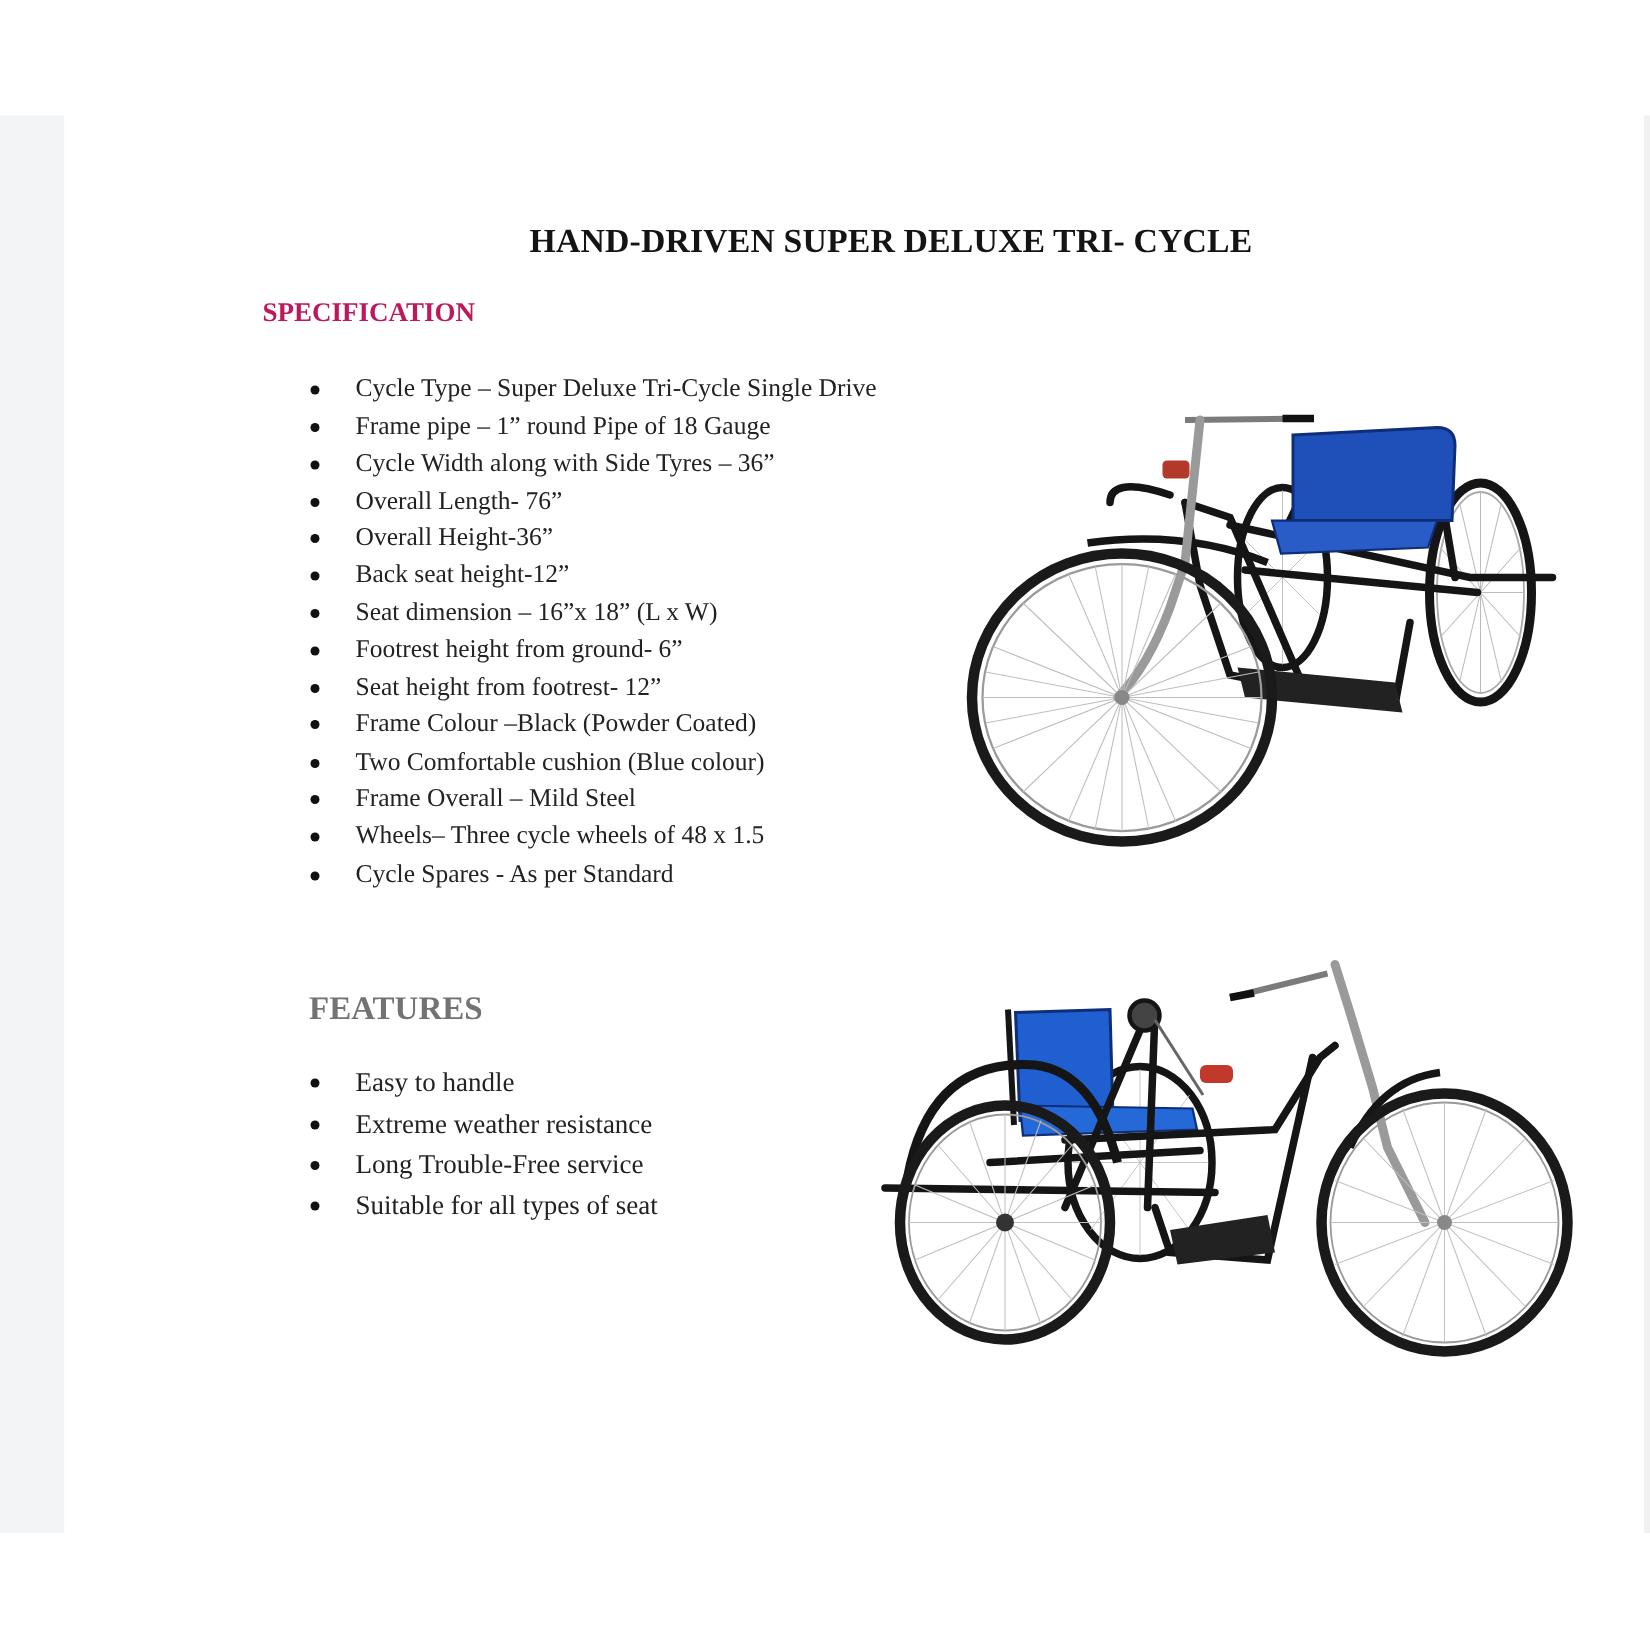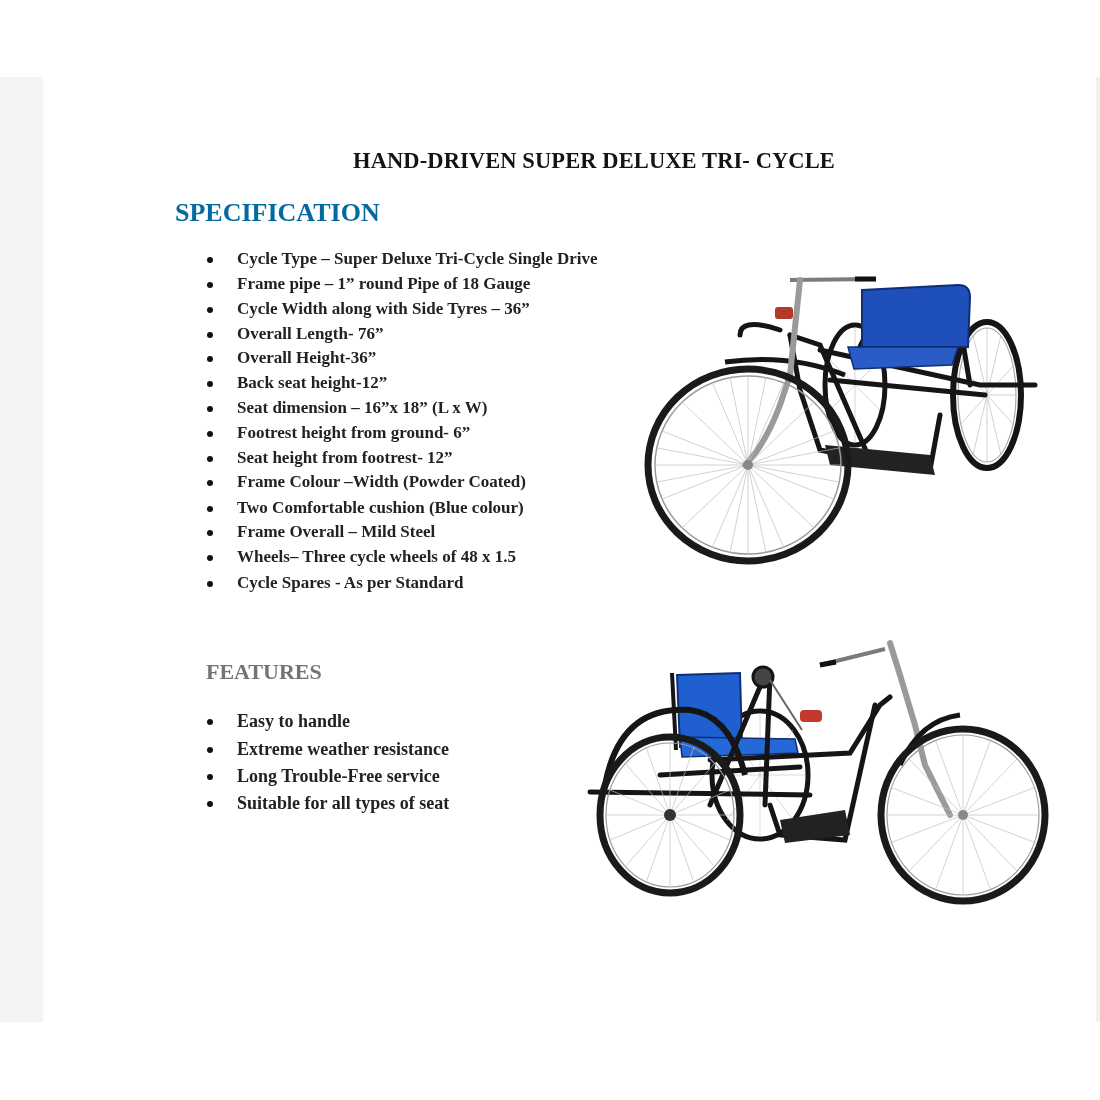--- a/index.html
+++ b/index.html
@@ -21,35 +21,35 @@
     position: absolute; left: 43px; top: 77px; width: 1053px; height: 945px;
     background: #ffffff;
   }
   .title {
     position: absolute; left: 0; width: 1188px; top: 148px;
     text-align: center; font-weight: bold; font-size: 22.5px; letter-spacing: 0.1px;
     color: #141414; white-space: nowrap;
   }
   .h-spec {
     position: absolute; left: 175px; top: 198px;
-    font-weight: bold; font-size: 26px; color: #0369a1;
+    font-weight: bold; font-size: 18px; color: #be185d;
   }
   .h-feat {
     position: absolute; left: 206px; top: 659px;
     font-weight: bold; font-size: 22px; color: #737373;
   }
   .item {
     position: absolute; left: 200px; font-size: 17px; color: #222;
     white-space: nowrap; height: 22px; line-height: 22px;
   }
   .item .dot {
     position: absolute; left: 7px; top: 9px; width: 6px; height: 6px;
     border-radius: 50%; background: #111;
   }
-  .item .txt { position: absolute; left: 37px; top: 0; font-weight: bold; }
+  .item .txt { position: absolute; left: 37px; top: 0; }
   .item.f { font-size: 18px; }
   .img1 { position: absolute; left: 640px; top: 265px; width: 410px; height: 305px; }
   .img2 { position: absolute; left: 580px; top: 635px; width: 475px; height: 270px; }
 </style>
 </head>
 <body>
 
 <div class="strip-left"></div>
 <div class="strip-right"></div>
 <div class="page"></div>
@@ -90,21 +90,21 @@
   <div class="item" style="top:422px">
       <span class="dot"></span>
       <span class="txt">Footrest height from ground- 6”</span>
     </div>
   <div class="item" style="top:447px">
       <span class="dot"></span>
       <span class="txt">Seat height from footrest- 12”</span>
     </div>
   <div class="item" style="top:471px">
       <span class="dot"></span>
-      <span class="txt">Frame Colour –Width (Powder Coated)</span>
+      <span class="txt">Frame Colour –Black (Powder Coated)</span>
     </div>
   <div class="item" style="top:497px">
       <span class="dot"></span>
       <span class="txt">Two Comfortable cushion (Blue colour)</span>
     </div>
   <div class="item" style="top:521px">
       <span class="dot"></span>
       <span class="txt">Frame Overall – Mild Steel</span>
     </div>
   <div class="item" style="top:546px">

